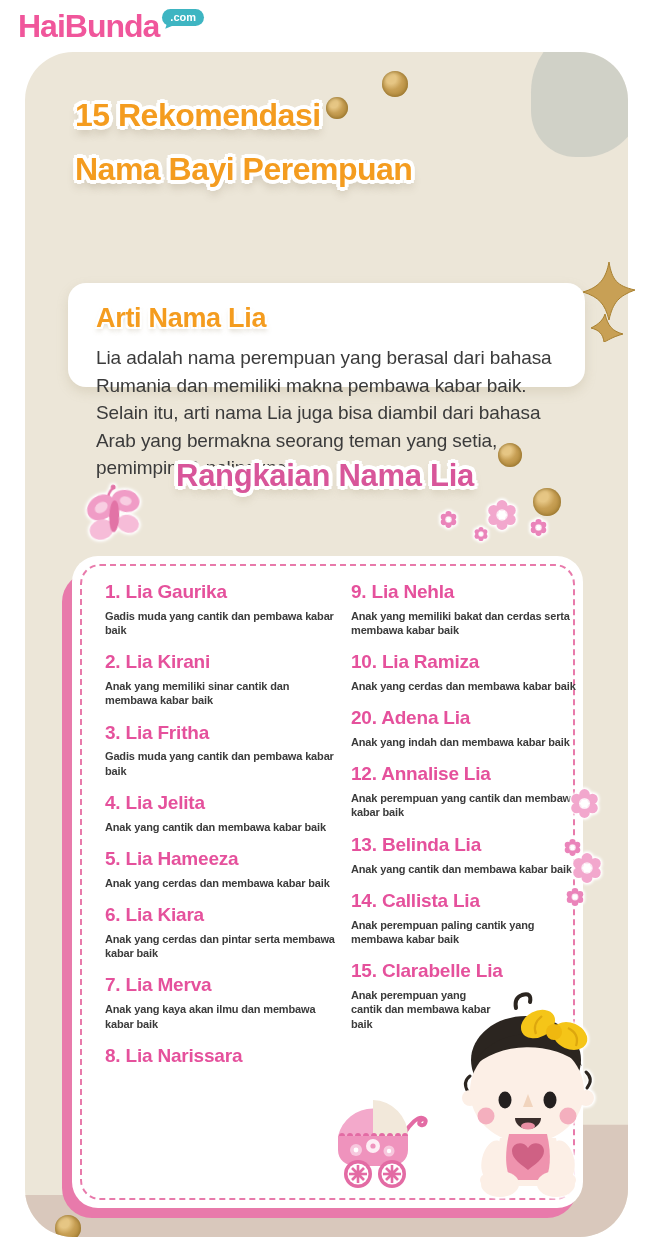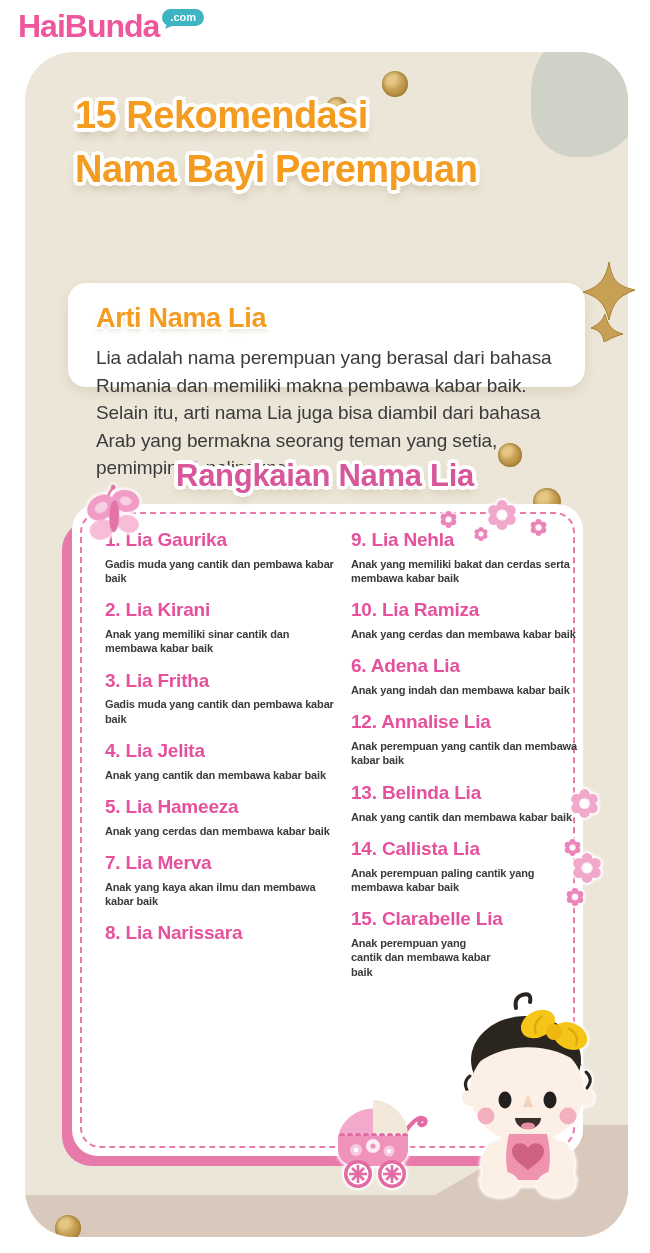--- a/index.html
+++ b/index.html
@@ -48,21 +48,21 @@
   
   .gold-dot{
     position:absolute;border-radius:50%;
     background:radial-gradient(circle at 35% 30%, #e6c684 0 20%, var(--gold) 45%, #a8802f 100%);
     box-shadow:inset 0 0 4px #8a6a28;
   }
   .gold-star{position:absolute;left:583px;top:262px;width:52px;height:80px;z-index:2;}
   
   .title{position:absolute;left:75px;top:88px;line-height:54px;z-index:2;}
   .title div{
-    font-size:38px;font-weight:bold;letter-spacing:-.5px;
+    font-size:32px;font-weight:bold;letter-spacing:-.5px;
     text-shadow:
       -3px -3px 0 #fff,3px -3px 0 #fff,-3px 3px 0 #fff,3px 3px 0 #fff,
       -4px 0 0 #fff,4px 0 0 #fff,0 -4px 0 #fff,0 4px 0 #fff,
       0 7px 9px rgba(140,125,95,.45);
   }
   .title .t-orange{color:var(--orange);}
   .title .t-pink{color:var(--heading-pink);}
   
   .intro-card{
     position:absolute;left:68px;top:283px;width:517px;height:104px;
@@ -81,21 +81,21 @@
   
   .list-heading{
     position:absolute;left:0;top:458px;width:100%;text-align:center;z-index:3;
     font-size:31px;font-weight:bold;color:var(--heading-pink);letter-spacing:-.3px;
     text-shadow:
       -3px -3px 0 #fff,3px -3px 0 #fff,-3px 3px 0 #fff,3px 3px 0 #fff,
       -4px 0 0 #fff,4px 0 0 #fff,0 -4px 0 #fff,0 4px 0 #fff,
       0 6px 8px rgba(150,135,100,.4);
   }
   
-  .list-stack{position:absolute;left:62px;top:504px;width:521px;height:533px;z-index:2;}
+  .list-stack{position:absolute;left:62px;top:556px;width:521px;height:533px;z-index:2;}
   .list-pink-layer{
     position:absolute;left:0;top:16px;width:515px;height:646px;
     background:var(--card-pink);border-radius:30px;
   }
   .list-card{
     position:absolute;left:10px;top:0;width:511px;height:652px;
     background:#fff;border-radius:26px;
   }
   .list-card:after{
     content:"";position:absolute;inset:8px;border-radius:20px;
@@ -173,38 +173,42 @@
         </div>
         <div class="item">
           <div class="item-name">4. Lia Jelita</div>
           <div class="item-meaning">Anak yang cantik dan membawa kabar baik</div>
         </div>
         <div class="item">
           <div class="item-name">5. Lia Hameeza</div>
           <div class="item-meaning">Anak yang cerdas dan membawa kabar baik</div>
         </div>
         <div class="item">
+          <div class="item-name">6. Lia Kiara</div>
+          <div class="item-meaning">Anak yang cerdas dan pintar serta membawa kabar baik</div>
+        </div>
+        <div class="item">
           <div class="item-name">7. Lia Merva</div>
           <div class="item-meaning">Anak yang kaya akan ilmu dan membawa kabar baik</div>
         </div>
         <div class="item">
           <div class="item-name">8. Lia Narissara</div>
         </div>
       </div>
     <div class="col" data-col="1">
         <div class="item">
           <div class="item-name">9. Lia Nehla</div>
           <div class="item-meaning">Anak yang memiliki bakat dan cerdas serta membawa kabar baik</div>
         </div>
         <div class="item">
           <div class="item-name">10. Lia Ramiza</div>
           <div class="item-meaning">Anak yang cerdas dan membawa kabar baik</div>
         </div>
         <div class="item">
-          <div class="item-name">6. Adena Lia</div>
+          <div class="item-name">20. Adena Lia</div>
           <div class="item-meaning">Anak yang indah dan membawa kabar baik</div>
         </div>
         <div class="item">
           <div class="item-name">12. Annalise Lia</div>
           <div class="item-meaning">Anak perempuan yang cantik dan membawa kabar baik</div>
         </div>
         <div class="item">
           <div class="item-name">13. Belinda Lia</div>
           <div class="item-meaning">Anak yang cantik dan membawa kabar baik</div>
         </div>

